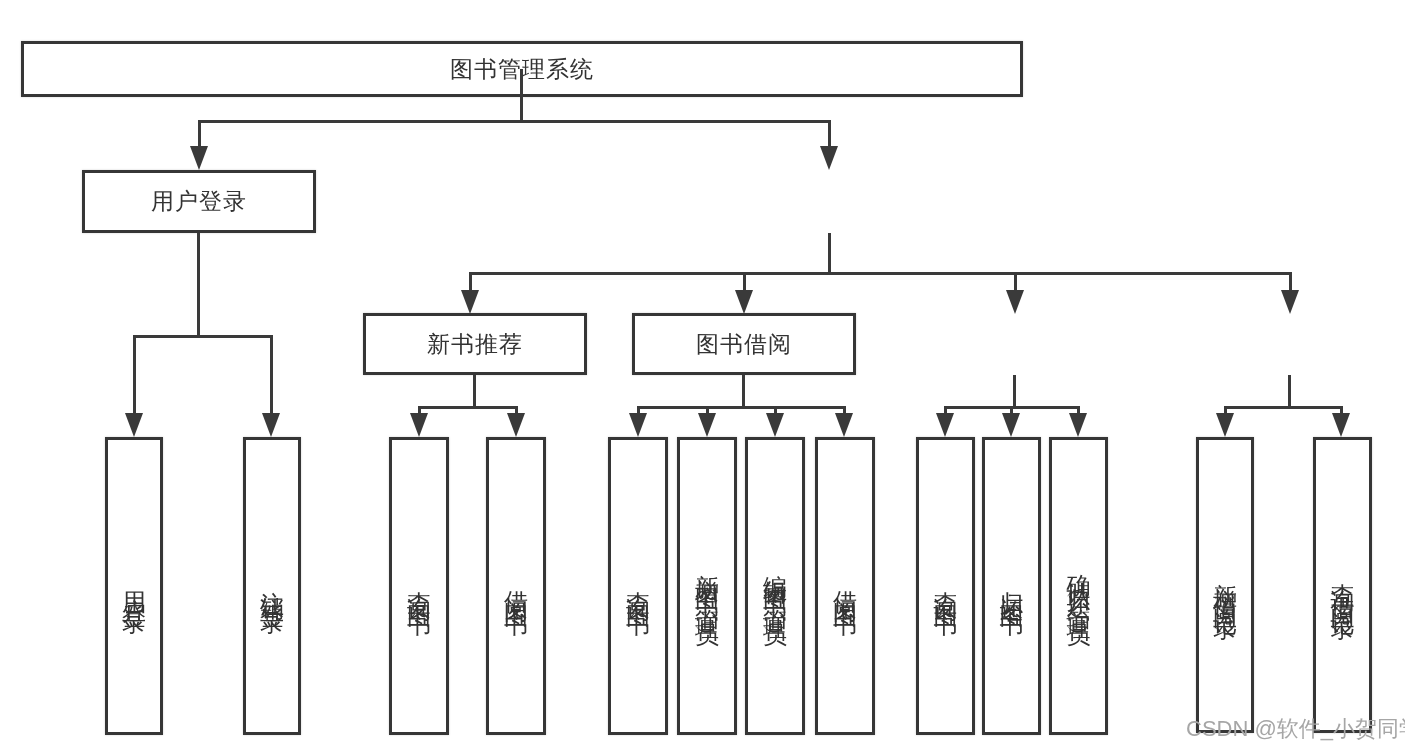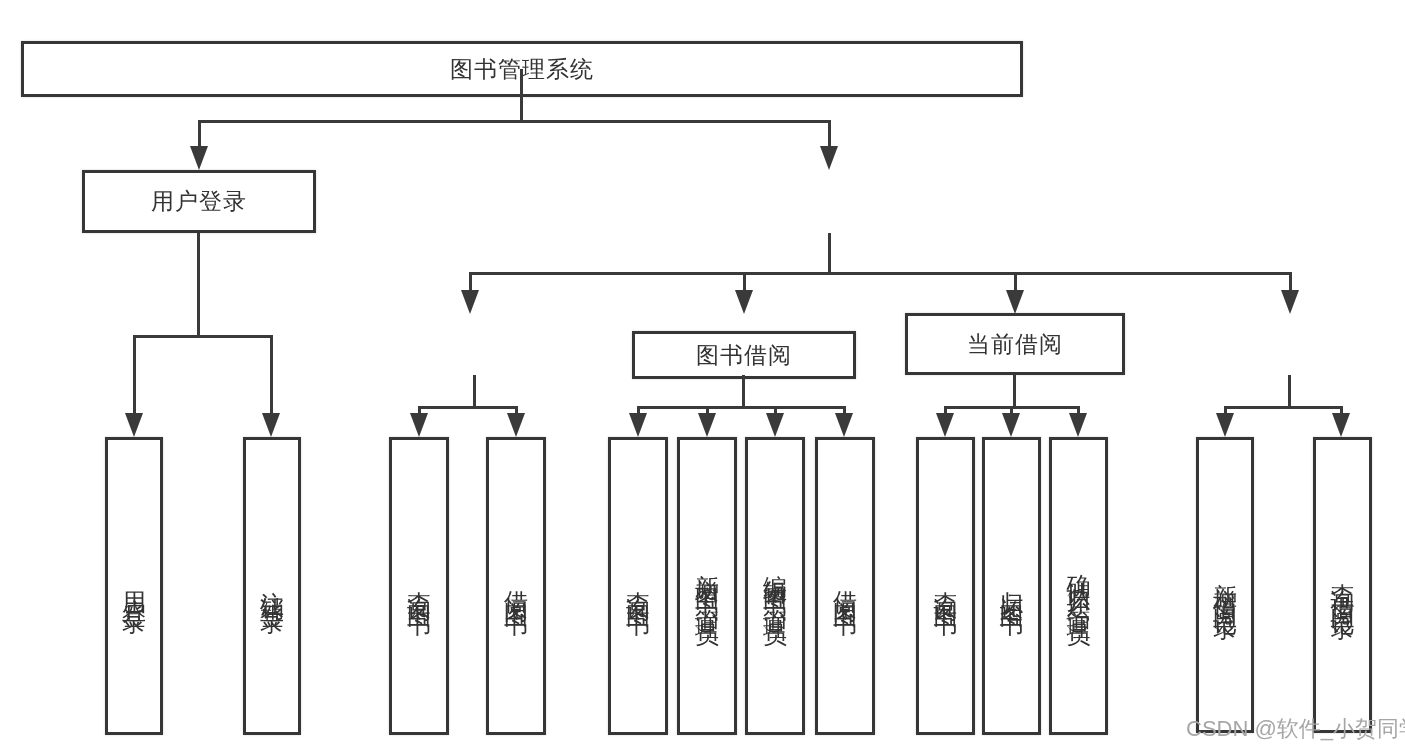--- a/index.html
+++ b/index.html
@@ -108,25 +108,25 @@
   <div class="hl" style="left:469px; top:272px; width:823px;"></div>
   <div class="vl" style="left:469px; top:272px; height:19px;"></div>
   <div class="arr" style="left:461px; top:290px;"></div>
   <div class="vl" style="left:743px; top:272px; height:19px;"></div>
   <div class="arr" style="left:735px; top:290px;"></div>
   <div class="vl" style="left:1014px; top:272px; height:19px;"></div>
   <div class="arr" style="left:1006px; top:290px;"></div>
   <div class="vl" style="left:1289px; top:272px; height:19px;"></div>
   <div class="arr" style="left:1281px; top:290px;"></div>
 
-  <div class="box" style="left:632px; top:313px; width:224px; height:48px;margin-top:18px;">
+  <div class="box" style="left:363px; top:313px; width:224px; height:62px;">
+    <span>新书推荐</span>
+  </div>
+  <div class="box" style="left:632px; top:313px; width:224px; height:62px;">
     <span>图书借阅</span>
-  </div>
-  <div class="box" style="left:905px; top:313px; width:220px; height:62px;">
-    <span>当前借阅</span>
   </div>
 
   <div class="vl" style="left:473px; top:375px; height:31px;"></div>
   <div class="hl" style="left:418px; top:406px; width:100px;"></div>
   <div class="vl" style="left:418px; top:406px; height:10px;"></div>
   <div class="arr" style="left:410px; top:413px;"></div>
   <div class="vl" style="left:515px; top:406px; height:10px;"></div>
   <div class="arr" style="left:507px; top:413px;"></div>
   <div class="leafbox" style="left:389px; top:437px; width:60px; height:298px;">
     <span>查询图书</span>

